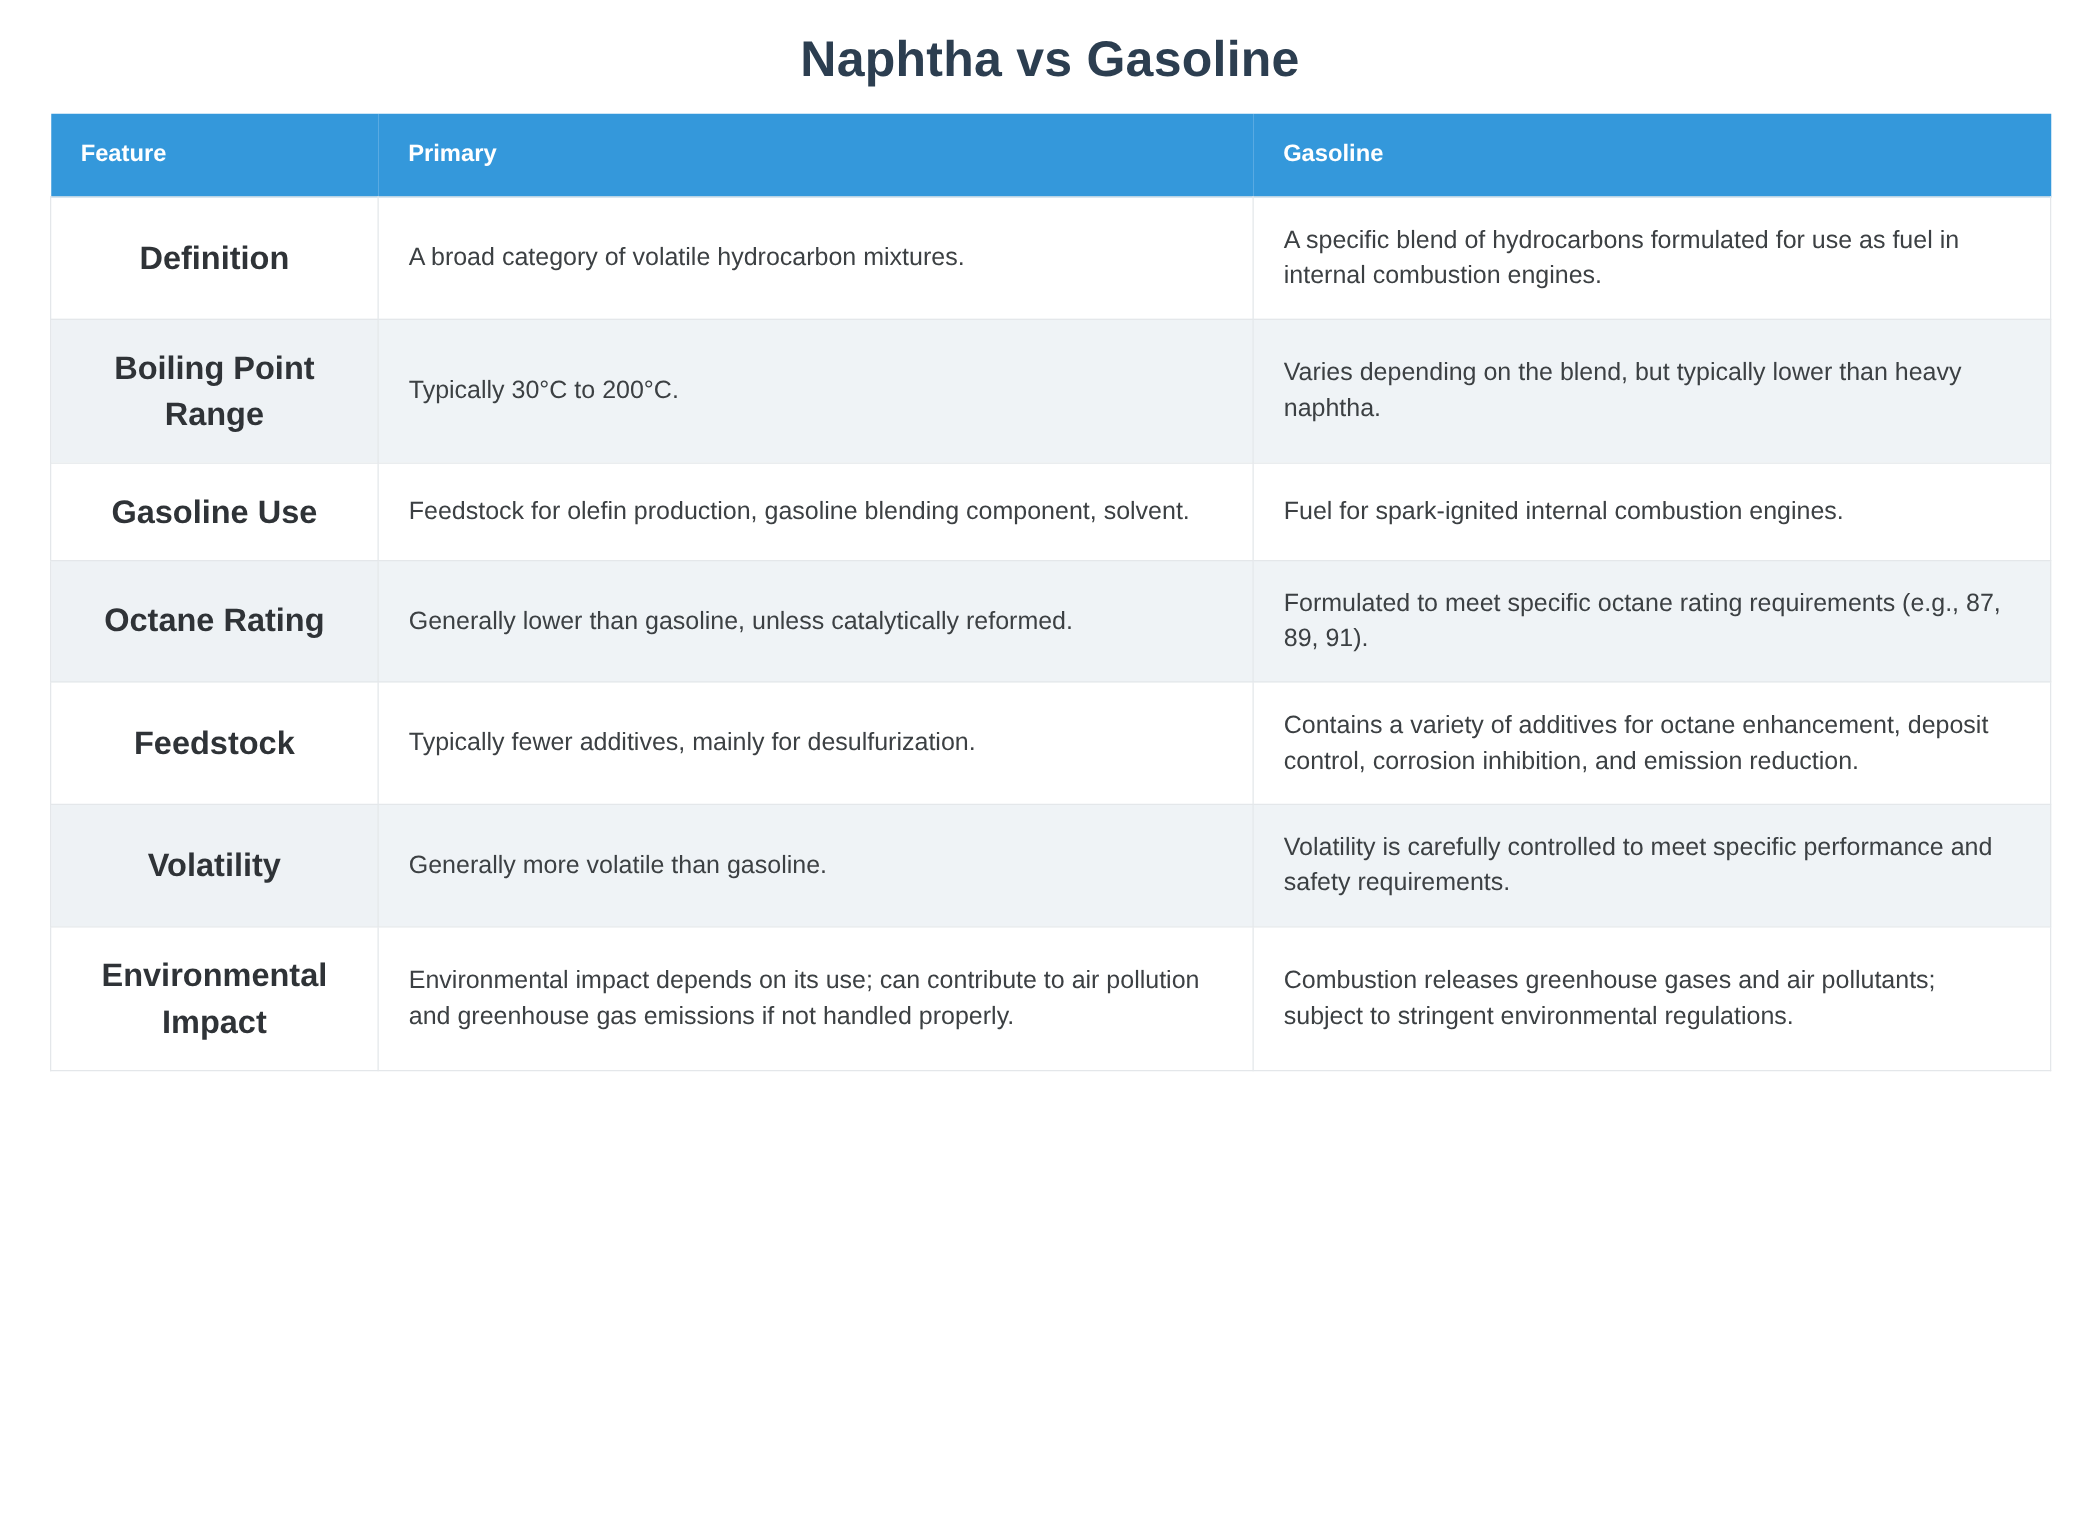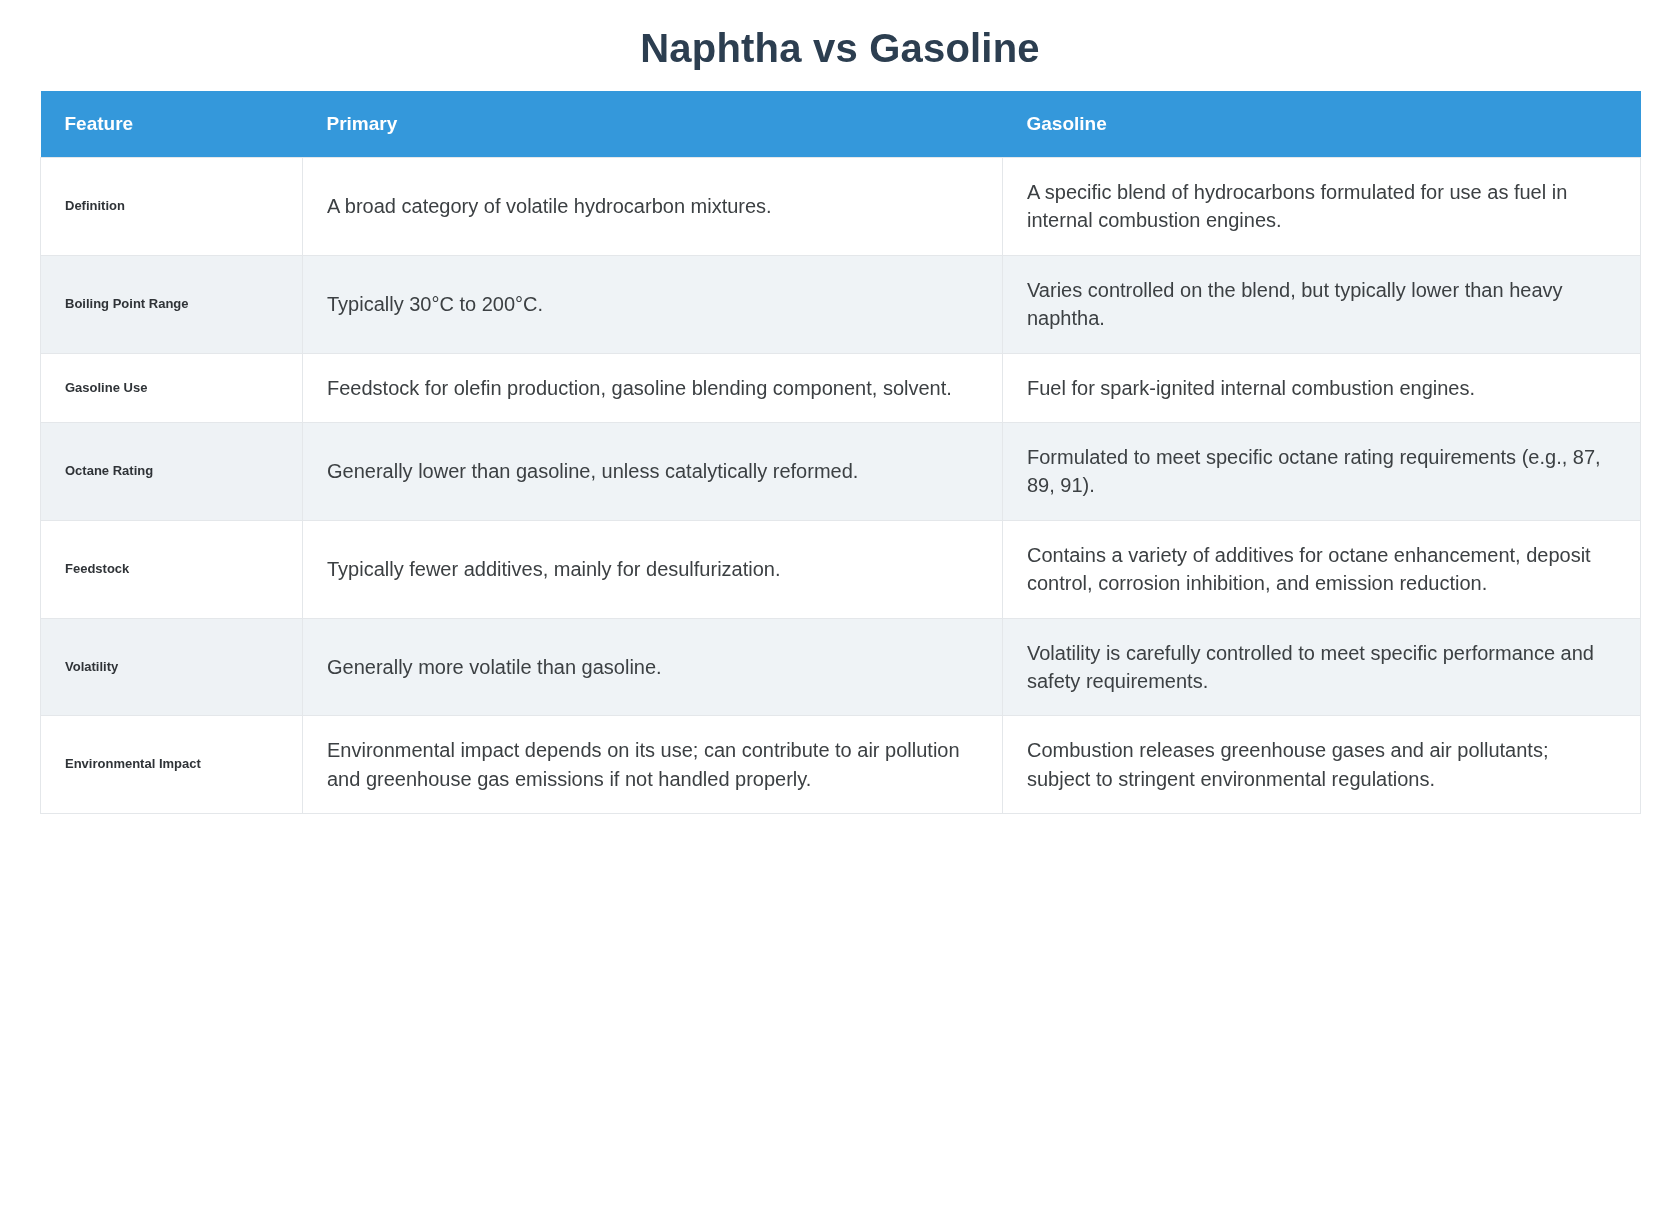--- a/index.html
+++ b/index.html
@@ -55,21 +55,22 @@
     font-size: 20px;
     line-height: 1.42;
     padding: 20px 24px;
     vertical-align: middle;
     border: 1px solid #e4e7ea;
     color: #3c4043;
   }
   tbody td.feature {
     font-weight: bold;
     color: #2f3337;
-    font-size: 13px;
+    font-size: 26px;
+    text-align: center;
   }
   tbody tr:nth-child(odd) td {
     background: #ffffff;
   }
   tbody tr:nth-child(even) td {
     background: #eff3f6;
   }
   tbody tr:nth-child(even) td.feature {
     background: #eef2f5;
   }
@@ -100,21 +101,21 @@
       </thead>
       <tbody>
         <tr>
           <td class="feature">Definition</td>
           <td>A broad category of volatile hydrocarbon mixtures.</td>
           <td>A specific blend of hydrocarbons formulated for use as fuel in internal combustion engines.</td>
         </tr>
         <tr>
           <td class="feature">Boiling Point Range</td>
           <td>Typically 30°C to 200°C.</td>
-          <td>Varies controlled on the blend, but typically lower than heavy naphtha.</td>
+          <td>Varies depending on the blend, but typically lower than heavy naphtha.</td>
         </tr>
         <tr>
           <td class="feature">Gasoline Use</td>
           <td>Feedstock for olefin production, gasoline blending component, solvent.</td>
           <td>Fuel for spark-ignited internal combustion engines.</td>
         </tr>
         <tr>
           <td class="feature">Octane Rating</td>
           <td>Generally lower than gasoline, unless catalytically reformed.</td>
           <td>Formulated to meet specific octane rating requirements (e.g., 87, 89, 91).</td>

